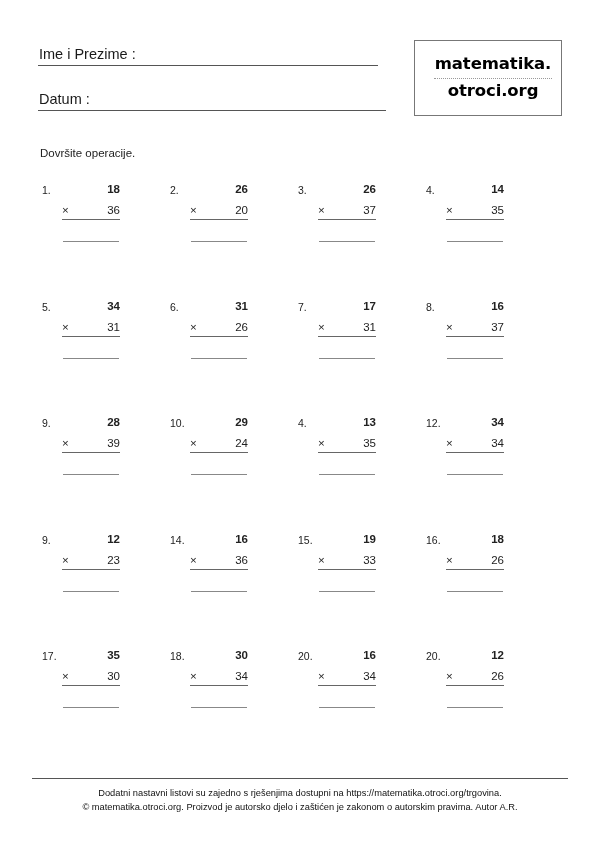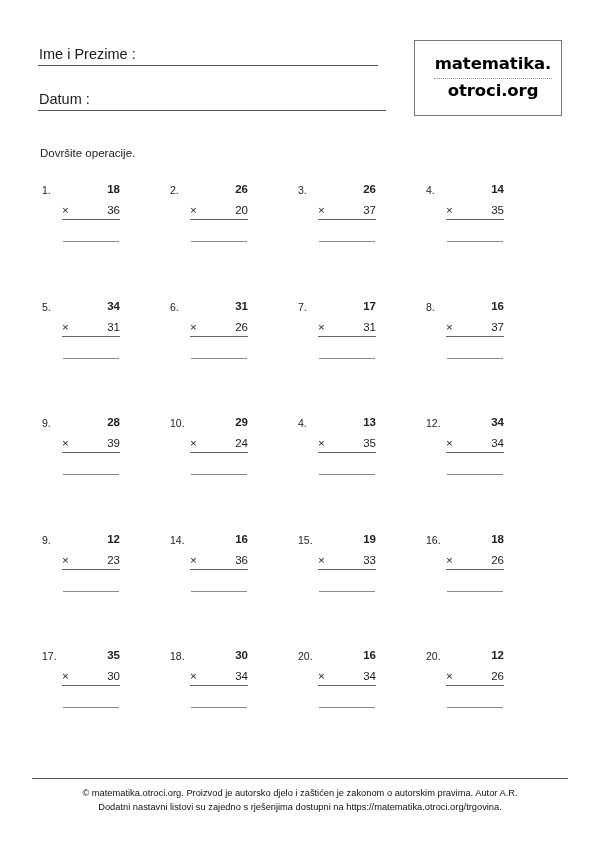--- a/index.html
+++ b/index.html
@@ -403,17 +403,17 @@
           <div class="prob-top">12</div>
           <div class="prob-bottom"><span class="prob-op">×</span><span>26</span></div>
           <div class="mult-rule"></div>
           <div class="answer-rule"></div>
         </div>
       </div>
     </div>
 
   <div class="footer">
     <div class="footer-rule"></div>
+    <div class="footer-line">Dodatni nastavni listovi su zajedno s rješenjima dostupni na https://matematika.otroci.org/trgovina.</div>
     <div class="footer-line">© matematika.otroci.org. Proizvod je autorsko djelo i zaštićen je zakonom o autorskim pravima. Autor A.R.</div>
-    <div class="footer-line">Dodatni nastavni listovi su zajedno s rješenjima dostupni na https://matematika.otroci.org/trgovina.</div>
   </div>
 
 </div>
 
 </body></html>

